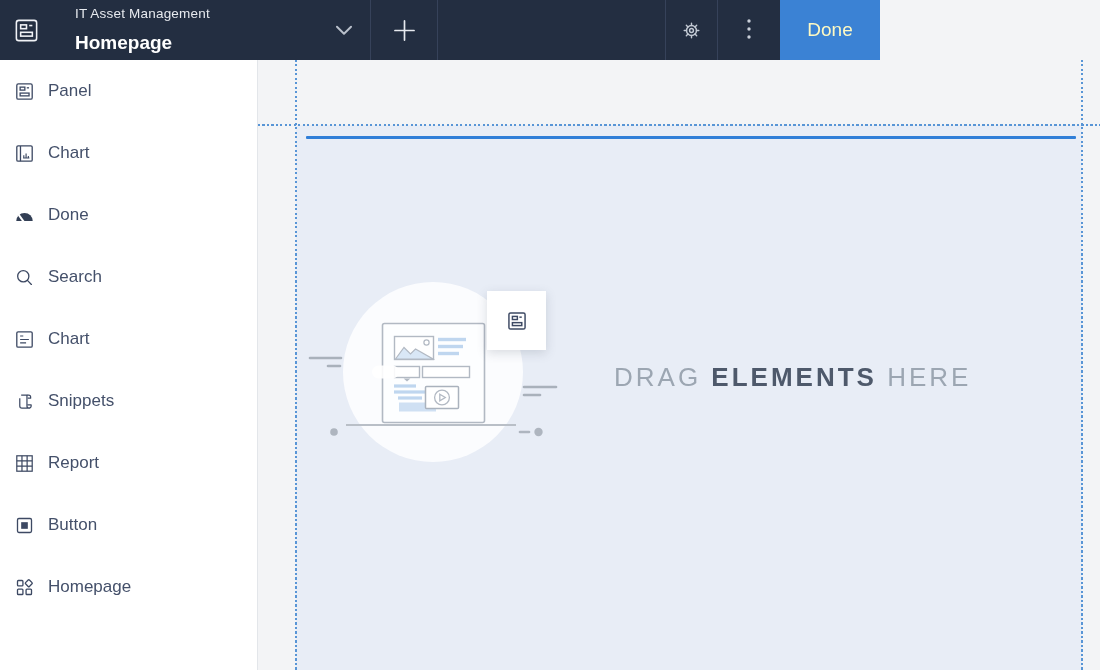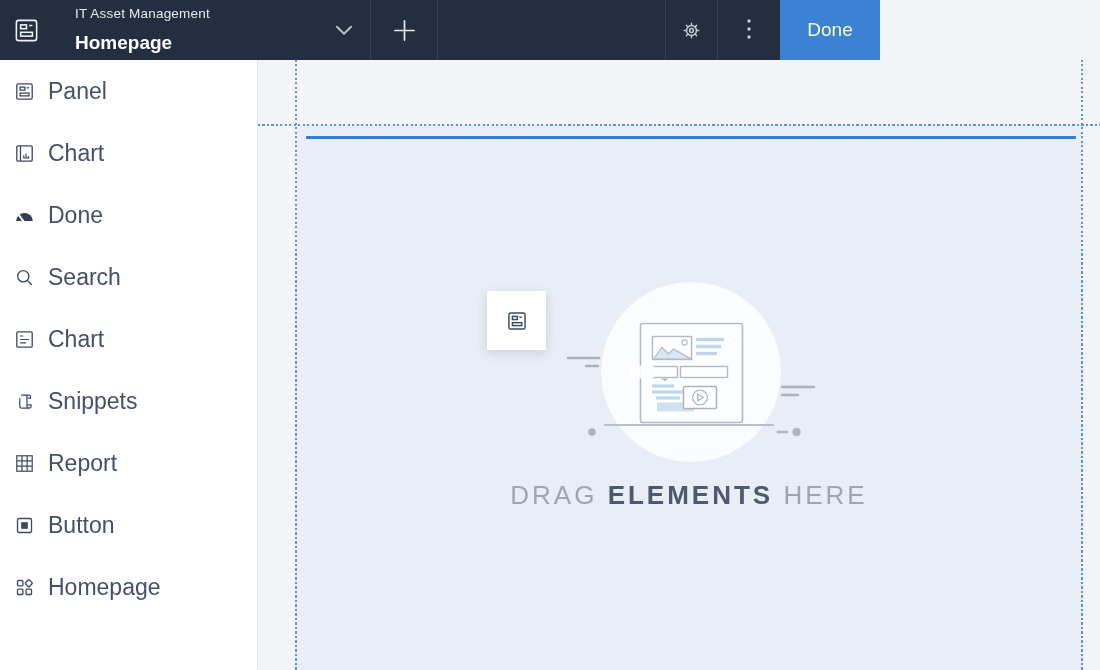--- a/index.html
+++ b/index.html
@@ -27,36 +27,36 @@
   .tb-spacer{flex:1;}
   .done-btn{width:100px;background:var(--accent-blue,#3b82d4);color:#fef9c3;font-size:19px;
     border:none;cursor:pointer;font-family:inherit;}
   
   .sidebar{
     position:absolute;top:60px;left:0;bottom:0;width:257px;background:#ffffff;
     border-right:1px solid #e3e6ea;z-index:5;
   }
   .side-item{height:62px;display:flex;align-items:center;padding-left:14px;cursor:grab;}
   .side-item .icon{width:21px;height:21px;line-height:0;color:#3d4963;flex:none;}
-  .side-item .label{margin-left:13px;font-size:23px;color:#44506a;}
+  .side-item .label{margin-left:13px;font-size:17px;color:#44506a;}
   
   .canvas{position:absolute;top:60px;left:258px;right:0;bottom:0;overflow:hidden;
     background:var(--canvas-bg,#f3f4f6);}
   .panel-area{position:absolute;left:38px;top:65px;width:786px;bottom:0;
     background:var(--panel-bg,#e8edf6);z-index:1;}
   .guide-v{position:absolute;top:0;bottom:0;width:2px;z-index:3;
     background:repeating-linear-gradient(to bottom,var(--guide-blue,#5895d6) 0 2px,transparent 2px 4.5px);}
   .guide-v.left{left:37px;}
   .guide-v.right{left:823px;}
   .guide-h{position:absolute;left:0;right:0;top:64px;height:2px;z-index:3;
     background:repeating-linear-gradient(to right,var(--guide-blue,#5895d6) 0 2px,transparent 2px 4.5px);}
   .drop-indicator{position:absolute;left:10px;top:11px;width:770px;height:3px;
     background:var(--indicator-blue,#2f7ed8);z-index:2;border-radius:1px;}
   .illus-wrap{position:absolute;left:0;width:100%;top:150px;display:flex;
-    flex-direction:column;align-items:center;z-index:1;}
+    flex-direction:row;align-items:center;z-index:1;gap:48px;}
   .drag-hint{margin-top:10px;font-size:26px;letter-spacing:3px;color:#9ca6b2;white-space:nowrap;}
   .drag-hint .em{color:#4e596b;font-weight:bold;}
   .drag-tile{position:absolute;left:229px;top:231px;width:59px;height:59px;background:#fff;
     box-shadow:0 3px 10px rgba(60,70,90,.18);display:flex;align-items:center;
     justify-content:center;color:#3d4963;z-index:4;cursor:grabbing;line-height:0;}
   svg{display:block;}
 </style>
 </head>
 <body>
 

